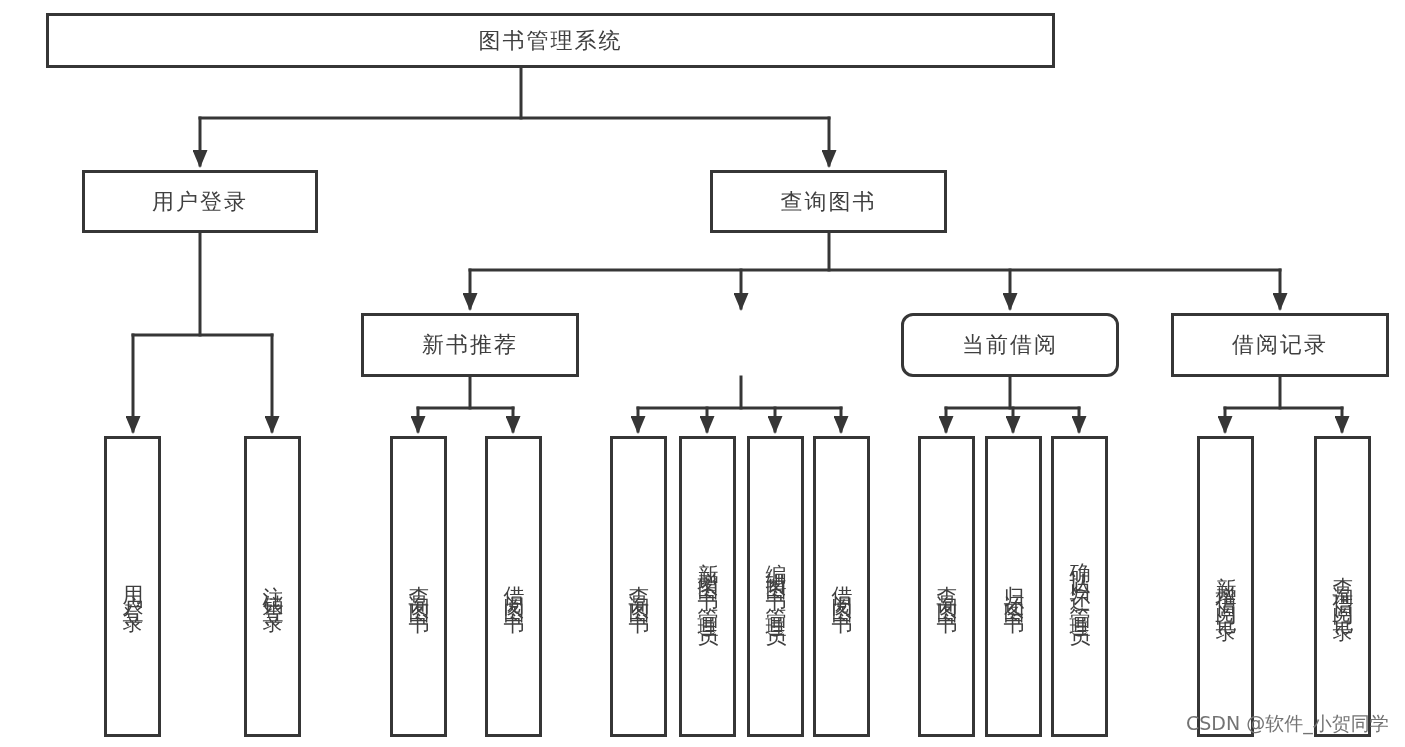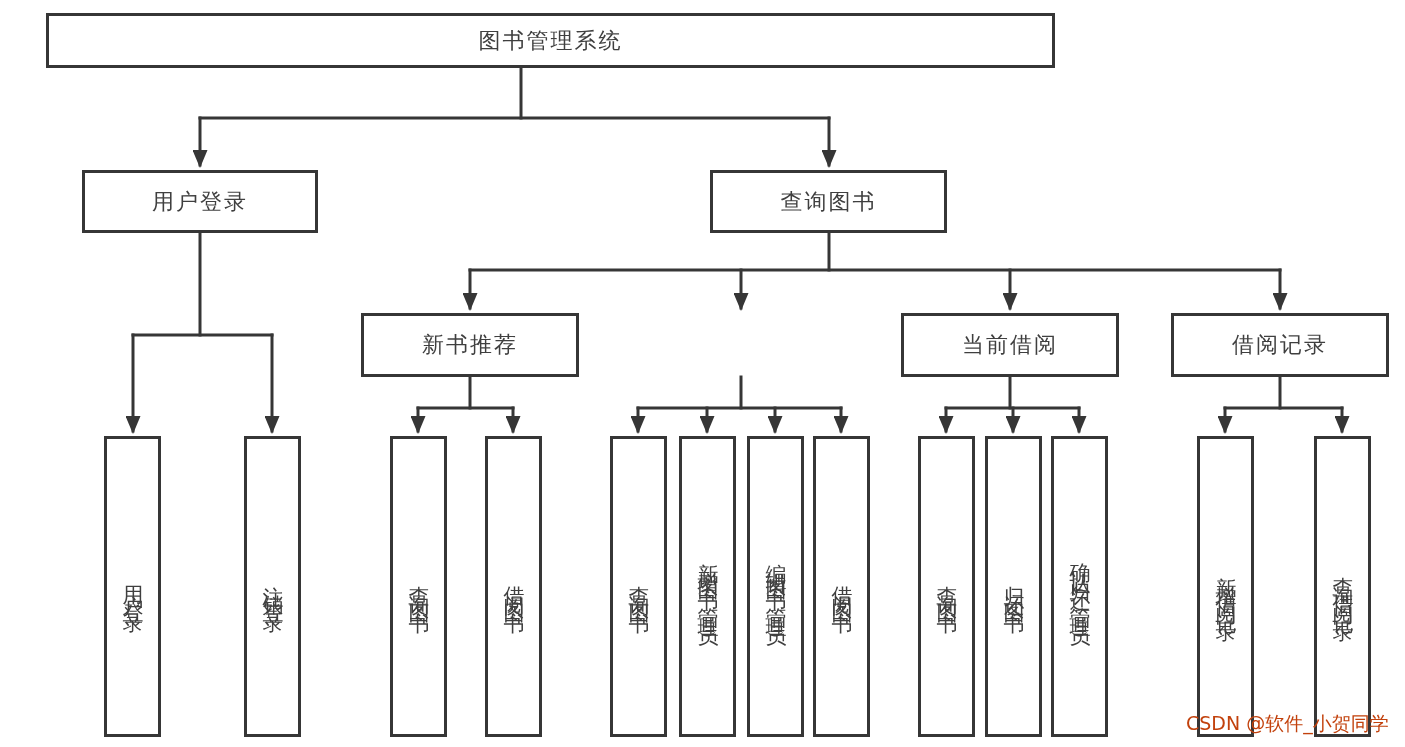--- a/index.html
+++ b/index.html
@@ -55,21 +55,21 @@
     font-size: 21px;
     line-height: 1;
     letter-spacing: 9px;
     white-space: nowrap;
   }
   .watermark {
     position: absolute;
     left: 1186px;
     top: 711px;
     font-size: 19px;
-    color: #c2410c;
+    color: #737373;
     white-space: nowrap;
     z-index: 5;
   }
 </style>
 </head>
 <body>
 
 <div id="canvas">
 
   <svg id="connectors" viewBox="0 0 1405 747" xmlns="http://www.w3.org/2000/svg">
@@ -121,21 +121,21 @@
       <line x1="1342" y1="408" x2="1342" y2="431" marker-end="url(#arr)"></line>
     </g>
   </svg>
 
   <div class="node-h" style="left:14px; top:13px; width:1009px; height:55px;margin-left:32px;">图书管理系统</div>
 
   <div class="node-h" style="left:82px; top:170px; width:236px; height:63px;">用户登录</div>
   <div class="node-h" style="left:710px; top:170px; width:237px; height:63px;">查询图书</div>
 
   <div class="node-h" style="left:361px; top:313px; width:218px; height:64px;">新书推荐</div>
-  <div class="node-h" style="left:901px; top:313px; width:218px; height:64px;">当前借阅</div>
+  <div class="node-h" style="left:901px; top:313px; width:218px; height:64px;border-radius:12px;">当前借阅</div>
   <div class="node-h" style="left:1171px; top:313px; width:218px; height:64px;">借阅记录</div>
 
   <div class="node-v" style="left:104px;">
     <span class="vtext">用户登录</span>
   </div>
   <div class="node-v" style="left:244px;">
     <span class="vtext">注销登录</span>
   </div>
 
   <div class="node-v" style="left:390px;">

